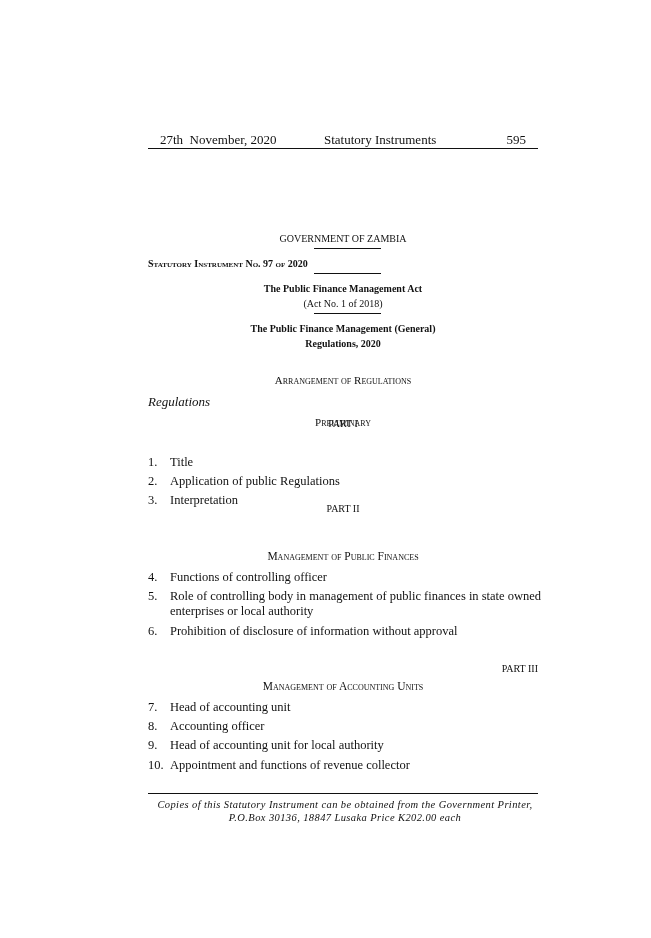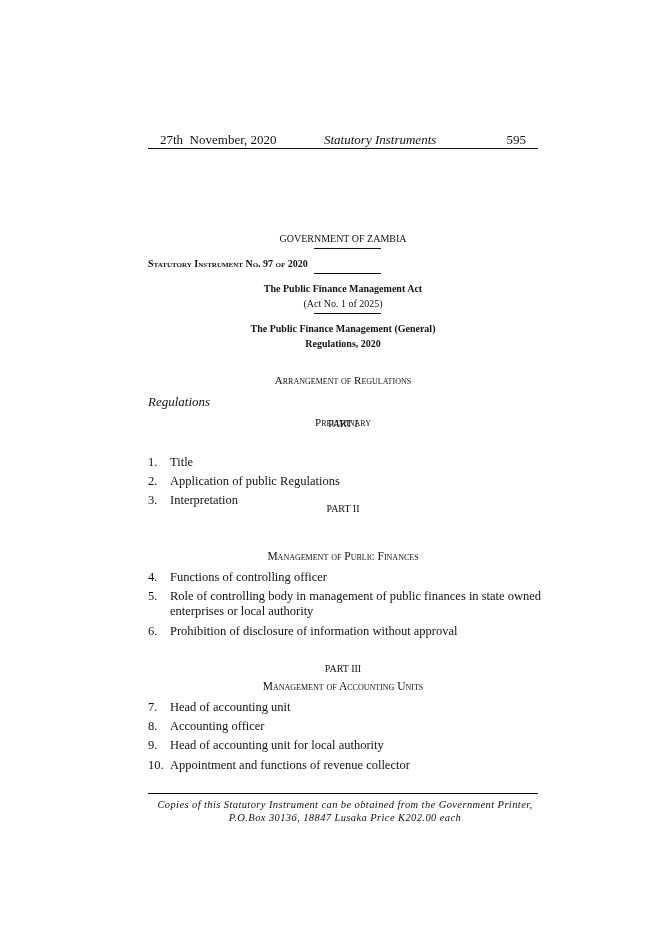--- a/index.html
+++ b/index.html
@@ -1,21 +1,21 @@
 <!DOCTYPE html>
 <html><head>
 <meta charset="utf-8">
 <style>
   html, body { margin:0; padding:0; background:#ffffff; }
   body { width:651px; height:938px; position:relative; overflow:hidden;
          font-family:"Liberation Serif","DejaVu Serif",serif; color:#111; }
   .abs { position:absolute; }
   .hdr { left:148px; top:132px; width:390px; height:16px; font-size:13px; border-bottom:1.3px solid #111; }
   .hdr .date { position:absolute; left:12px; top:0; }
-  .hdr .title { position:absolute; left:176px; top:0; font-style:italic; }
+  .hdr .title { position:absolute; left:176px; top:0; }
   .hdr .page { position:absolute; right:12px; top:0; }
   .center { left:148px; width:390px; text-align:center; }
   .rule { height:0; border-top:1.3px solid #111; }
   .sc { font-variant:small-caps; }
   .bold { font-weight:bold; }
   .t13 { font-size:10px; line-height:15px; }
   .item { left:148px; width:400px; font-size:12.5px; line-height:15px; }
   .item .num { position:absolute; left:0; top:0; }
   .item .txt { position:absolute; left:22px; top:0; width:378px; }
   .footer-rule { left:148px; width:390px; top:793px; border-top:1.3px solid #111; }
@@ -33,21 +33,21 @@
 <div class="abs center t13" style="top:231px;">GOVERNMENT OF ZAMBIA</div>
 <div class="abs rule" style="left:314px; width:67px; top:248px;"></div>
 
 <div class="abs t13" style="left:148px; top:256px;font-weight:bold;">
   <span class="sc">Statutory Instrument No. 97 of</span>
   <span>2020</span>
 </div>
 <div class="abs rule" style="left:314px; width:67px; top:273px;"></div>
 
 <div class="abs center t13 bold" style="top:281px;">The Public Finance Management Act</div>
-<div class="abs center t13" style="top:296px;">(Act No. 1 of 2025)</div>
+<div class="abs center t13" style="top:296px;">(Act No. 1 of 2018)</div>
 <div class="abs rule" style="left:314px; width:67px; top:313px;"></div>
 
 <div class="abs center t13 bold" style="top:321px;">The Public Finance Management (General)</div>
 <div class="abs center t13 bold" style="top:336px;">Regulations, 2020</div>
 
 <div class="abs center sc" style="top:374px; font-size:11px;">Arrangement of Regulations</div>
 <div class="abs" style="left:148px; top:394px; font-size:13px; font-style:italic;">Regulations</div>
 
 <div class="abs center t13" style="top:416px;">PART I</div>
 <div class="abs center sc" style="top:416px; font-size:11px;">Preliminary</div>
@@ -72,21 +72,21 @@
 </div>
 <div class="abs item" style="top:589px;">
   <span class="num">5.</span>
   <span class="txt">Role of controlling body in management of public finances in state owned enterprises or local authority</span>
 </div>
 <div class="abs item" style="top:624px;">
   <span class="num">6.</span>
   <span class="txt">Prohibition of disclosure of information without approval</span>
 </div>
 
-<div class="abs center t13" style="top:661px;">PART III</div>
+<div class="abs center t13" style="top:661px;text-align:right;">PART III</div>
 <div class="abs center sc" style="top:680px; font-size:11.5px;">Management of Accounting Units</div>
 <div class="abs item" style="top:700px;">
   <span class="num">7.</span>
   <span class="txt">Head of accounting unit</span>
 </div>
 <div class="abs item" style="top:719px;">
   <span class="num">8.</span>
   <span class="txt">Accounting officer</span>
 </div>
 <div class="abs item" style="top:738px;">

